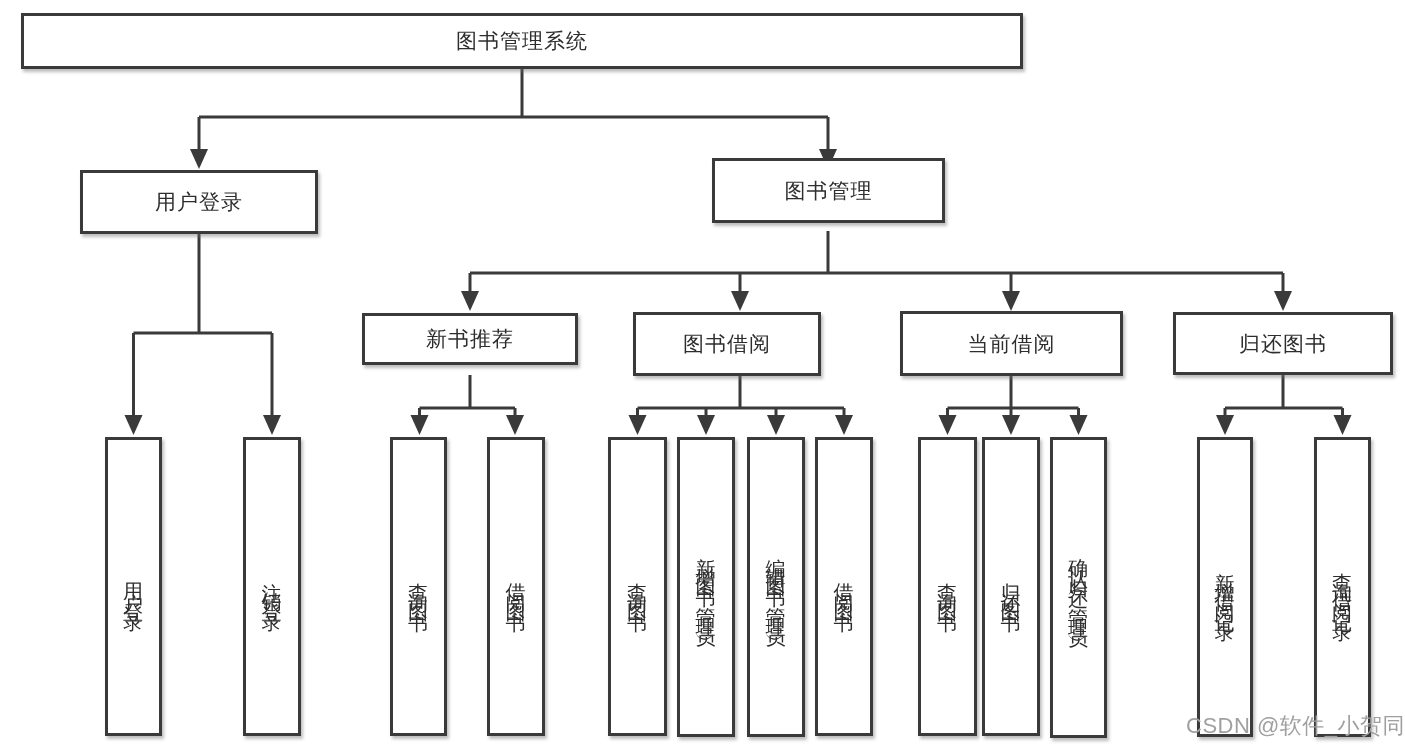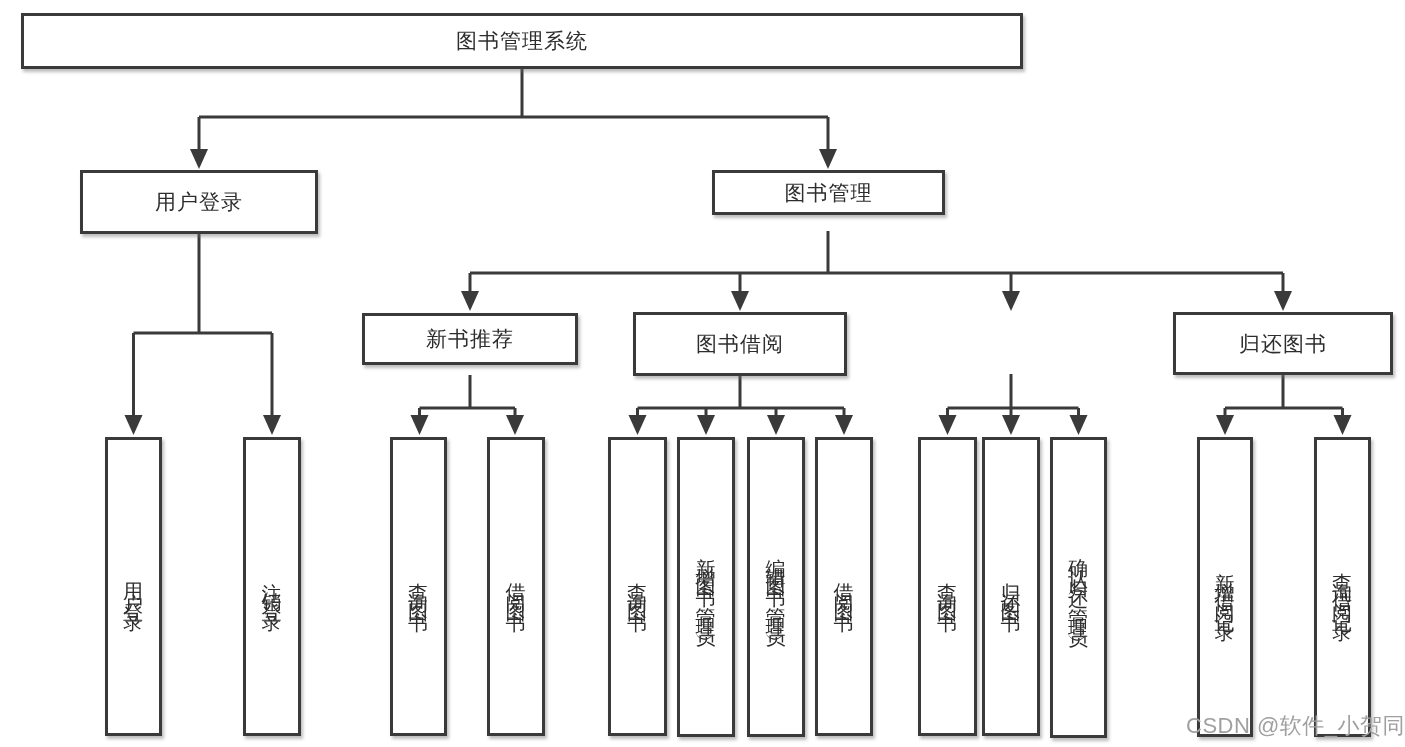--- a/index.html
+++ b/index.html
@@ -67,29 +67,32 @@
     <path d="M1342.5,408 V415" fill="none" stroke="#3a3a3a" stroke-width="3" marker-end="url(#ah)"></path>
   </svg>
 
   <div class="box" style="left:21px;top:13px;width:1002px;height:56px">
     <span class="lbl">图书管理系统</span>
   </div>
 
   <div class="box" style="left:80px;top:170px;width:238px;height:64px">
     <span class="lbl">用户登录</span>
   </div>
-  <div class="box" style="left:712px;top:170px;width:233px;height:45px">
+  <div class="box" style="left:712px;top:158px;width:233px;height:65px">
     <span class="lbl">图书管理</span>
   </div>
 
   <div class="box" style="left:362px;top:313px;width:216px;height:52px">
     <span class="lbl">新书推荐</span>
   </div>
-  <div class="box" style="left:633px;top:312px;width:214px;height:64px">
+  <div class="box" style="left:633px;top:312px;width:188px;height:64px">
     <span class="lbl">图书借阅</span>
+  </div>
+  <div class="box" style="left:900px;top:311px;width:223px;height:65px">
+    <span class="lbl">当前借阅</span>
   </div>
   <div class="box" style="left:1173px;top:312px;width:220px;height:63px">
     <span class="lbl">归还图书</span>
   </div>
 
   <div class="box vbox" style="left:105px;top:437px;width:57px;height:299px">
     <span class="lbl">用户登录</span>
   </div>
   <div class="box vbox" style="left:243px;top:437px;width:58px;height:299px">
     <span class="lbl">注销登录</span>

